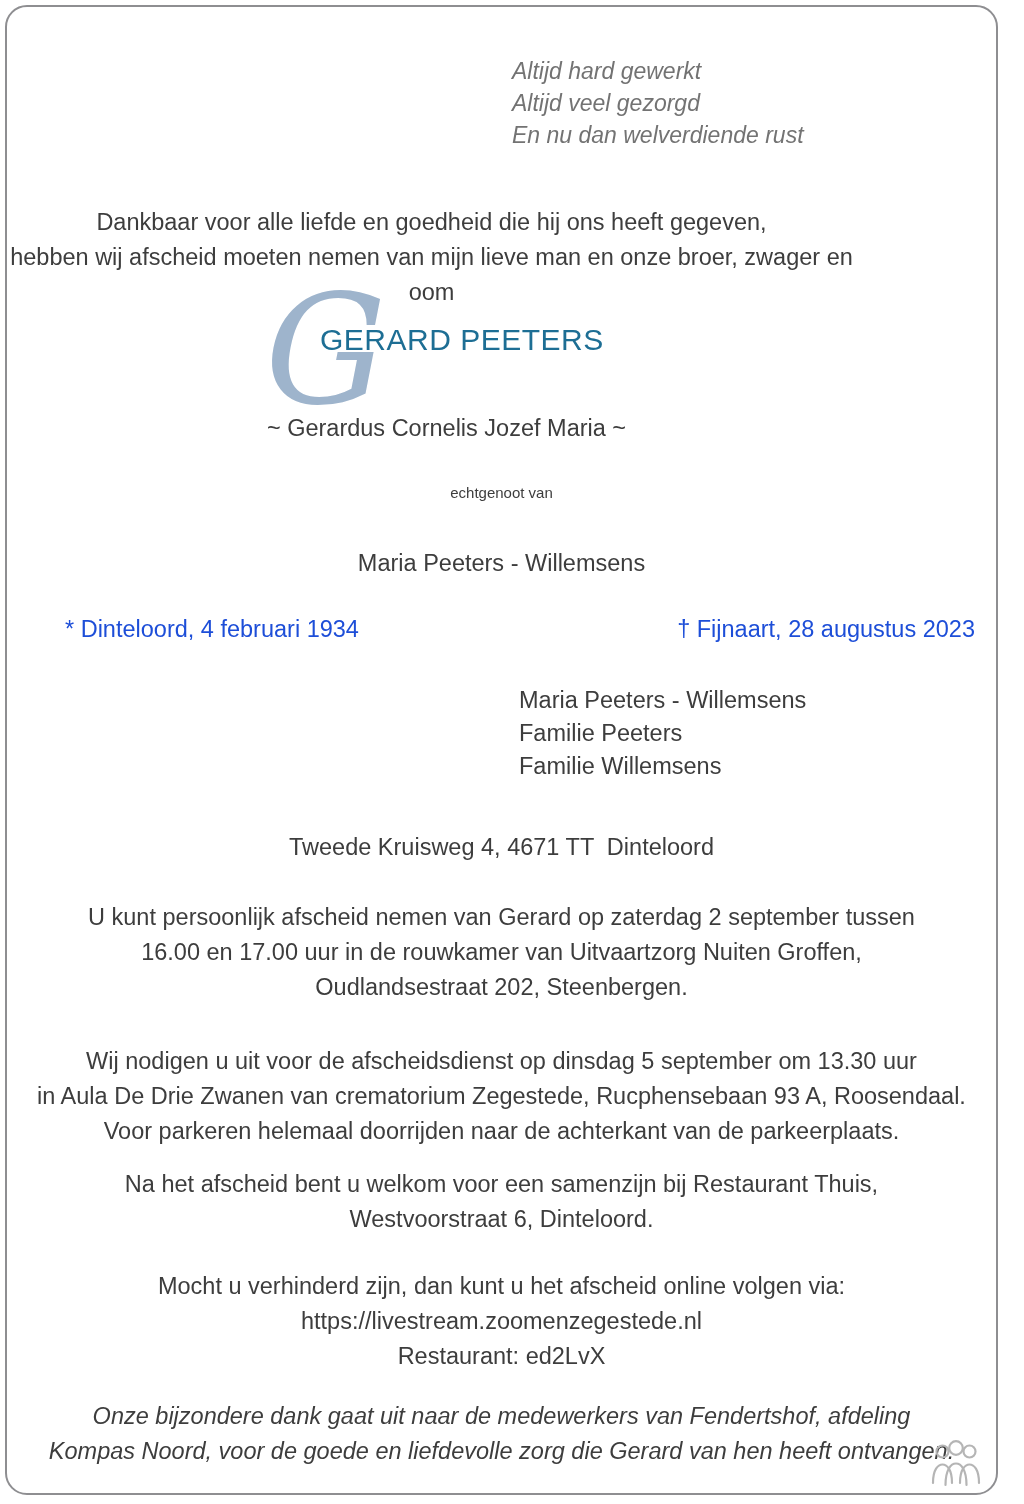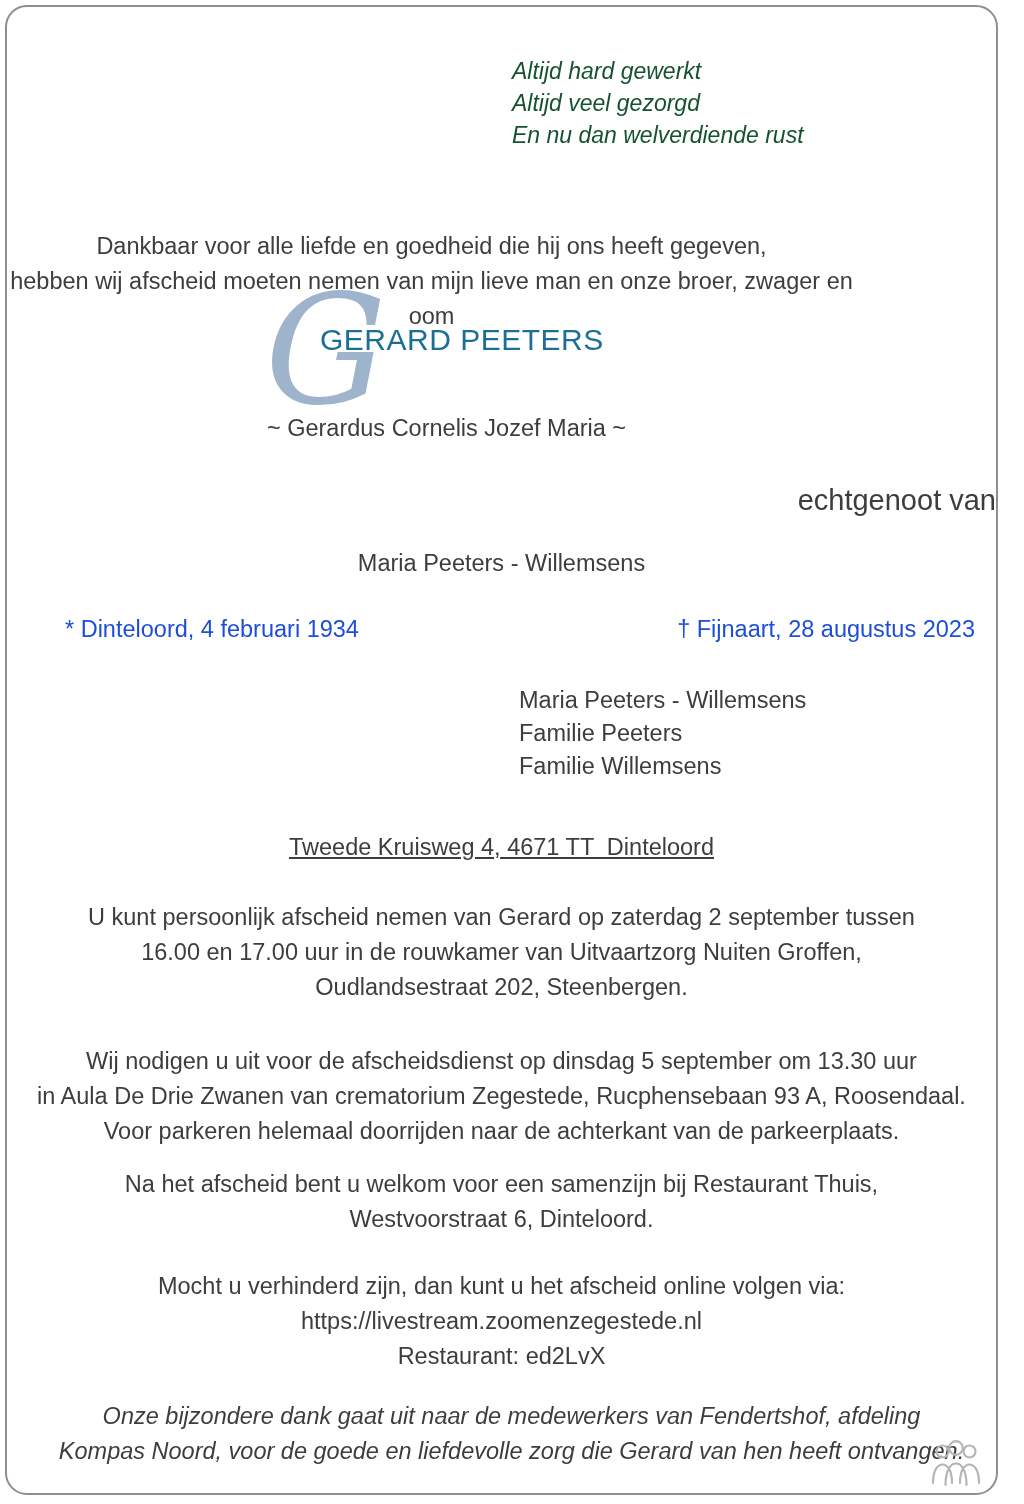--- a/index.html
+++ b/index.html
@@ -35,36 +35,35 @@
   }
 
   
   .verse {
     position: absolute;
     left: 505px;
     top: 48px;
     font-style: italic;
     font-size: 23px;
     line-height: 32px;
-    color: #14532d;
+    color: #737373;
     white-space: nowrap;
   }
   .verse div { white-space: nowrap; }
 
   
   .intro {
     position: absolute;
     left: 0;
     top: 198px;
     width: 849px;
     text-align: center;
     font-size: 23.5px;
     line-height: 35px;
     color: #3d3d3d;
-    margin-top: 24px;
   }
 
   
   .name-wrap {
     position: absolute;
     left: 0;
     top: 286px;
     width: 989px;
     height: 118px;
   }
@@ -99,22 +98,22 @@
     text-align: center;
     font-size: 23.5px;
     color: #3d3d3d;
   }
 
   .spouse-label {
     position: absolute;
     left: 0;
     top: 477px;
     width: 989px;
-    text-align: right;
-    font-size: 29px;
+    text-align: center;
+    font-size: 15px;
     color: #3d3d3d;
   }
   .spouse-name {
     position: absolute;
     left: 0;
     top: 543px;
     width: 989px;
     text-align: center;
     font-size: 23.5px;
     color: #3d3d3d;
@@ -148,21 +147,20 @@
   
   .address {
     position: absolute;
     left: 0;
     top: 827px;
     width: 989px;
     text-align: center;
     font-size: 23.5px;
     color: #3d3d3d;
     white-space: pre;
-    text-decoration: underline;
   }
 
   
   .para {
     position: absolute;
     left: 30px;
     width: 929px;
     text-align: center;
     font-size: 23.5px;
     line-height: 35px;
@@ -171,21 +169,21 @@
   .para.p-visit   { top: 893px; }
   .para.p-service { top: 1029px; margin-top: 8px; }
   .para.p-gather  { top: 1160px; }
   .para.p-stream  { top: 1262px; }
 
   .para .ln { white-space: nowrap; }
 
   
   .thanks {
     position: absolute;
-    left: 40px;
+    left: 30px;
     top: 1392px;
     width: 929px;
     text-align: center;
     font-style: italic;
     font-size: 23.5px;
     line-height: 35px;
     color: #3d3d3d;
   }
   .thanks .ln { white-space: nowrap; }
 

